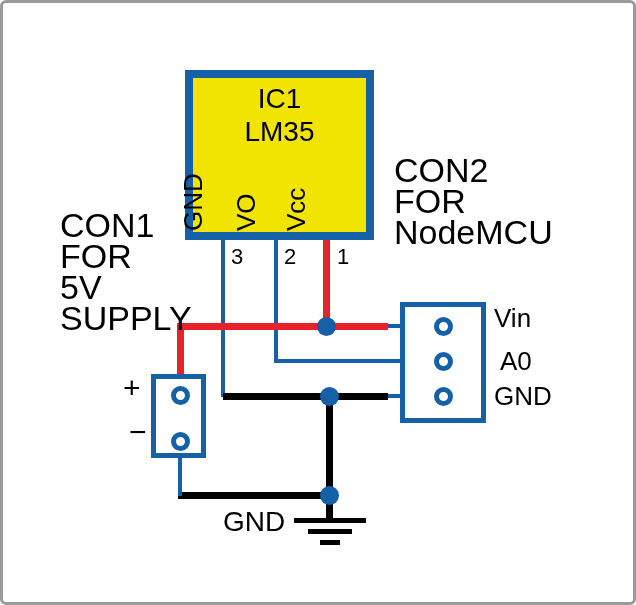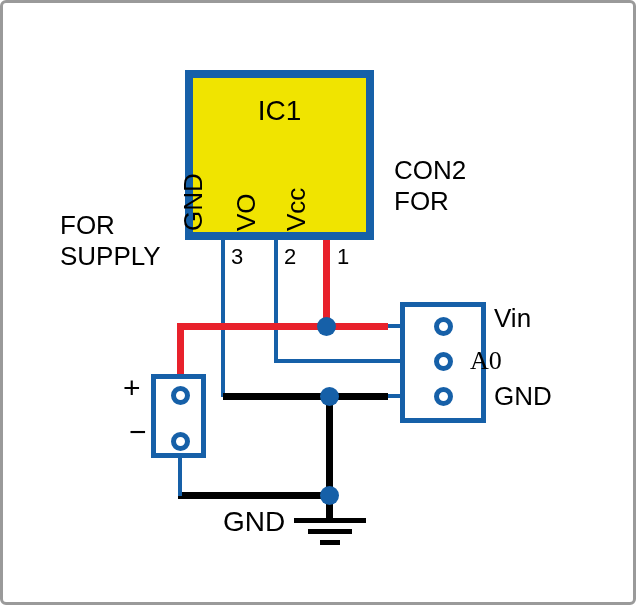--- a/index.html
+++ b/index.html
@@ -15,21 +15,21 @@
     overflow:hidden;
   }
   .abs{position:absolute;}
   
   #ic-box{
     left:182px;top:67px;width:189px;height:170px;
     box-sizing:border-box;
     background:var(--ic-fill,#f0e400);
     border:8px solid var(--wire-blue,#1660a8);
     text-align:center;
-    padding-top:16px;
+    padding-top:4px;
   }
   .ic-title{font-size:28px;line-height:33px;}
   .ic-pin-name{
     height:30px;line-height:30px;font-size:26px;white-space:nowrap;
     transform:rotate(-90deg);transform-origin:0 100%;
   }
   .pin-number{font-size:22px;line-height:24px;}
   
   .wire-blue{background:var(--wire-blue,#1660a8);}
   .wire-red{background:var(--wire-red,#e8212b);}
@@ -43,21 +43,21 @@
     box-sizing:border-box;
     border:5px solid var(--wire-blue,#1660a8);
     background:#fff;
   }
   .pin-hole{
     width:19px;height:19px;border-radius:50%;
     box-sizing:border-box;
     border:5px solid var(--wire-blue,#1660a8);
     background:#fff;
   }
-  .desc{font-size:26px;line-height:31px;white-space:nowrap;}
+  .desc{font-size:34px;line-height:31px;white-space:nowrap;}
   .pin-label{font-size:26px;line-height:30px;white-space:nowrap;}
   .polarity{font-size:30px;line-height:32px;}
   #ground-label{font-size:28px;line-height:30px;}
   .earth-bar{background:var(--wire-black,#000);}
 </style>
 </head>
 <body>
 
 <div id="stage">
 
@@ -80,50 +80,54 @@
   <div class="abs wire-black" style="left:323px;top:493px;width:7px;height:25px;"></div>
 
   <div class="abs wire-blue" style="left:175px;top:453px;width:4px;height:40px;"></div>
 
   <div class="abs junction" style="left:314px;top:314px;"></div>
   <div class="abs junction" style="left:317px;top:384px;"></div>
   <div class="abs junction" style="left:317px;top:483px;"></div>
 
   <div id="ic-box" class="abs">
     <div class="ic-title">IC1</div>
+    <div class="ic-title">LM35</div>
   </div>
 
   <div class="abs ic-pin-name" style="left:205px;top:198px;">GND</div>
   <div class="abs ic-pin-name" style="left:258px;top:198px;">VO</div>
   <div class="abs ic-pin-name" style="left:308px;top:198px;">Vcc</div>
 
   <div class="abs pin-number" style="left:228px;top:242px;">3</div>
   <div class="abs pin-number" style="left:281px;top:242px;">2</div>
   <div class="abs pin-number" style="left:334px;top:242px;">1</div>
 
   <div class="abs desc" style="left:57px;top:207px;">
+    <div>CON1</div>
     <div>FOR</div>
+    <div>5V</div>
     <div>SUPPLY</div>
   </div>
   <div class="abs con-box" style="left:148px;top:371px;width:55px;height:84px;"></div>
   <div class="abs pin-hole" style="left:168px;top:383px;"></div>
   <div class="abs pin-hole" style="left:168px;top:429px;"></div>
   <div class="abs polarity" style="left:120px;top:369px;">+</div>
   <div class="abs polarity" style="left:126px;top:413px;">−</div>
 
   <div class="abs desc" style="left:391px;top:152px;">
     <div>CON2</div>
     <div>FOR</div>
+    <div>NodeMCU</div>
   </div>
   <div class="abs con-box" style="left:397px;top:299px;width:86px;height:121px;"></div>
   <div class="abs pin-hole" style="left:431px;top:314px;"></div>
   <div class="abs pin-hole" style="left:431px;top:349px;"></div>
   <div class="abs pin-hole" style="left:431px;top:384px;"></div>
   <div class="abs pin-label" style="left:491px;top:300px;">Vin</div>
-  <div class="abs pin-label" style="left:467px;top:343px;font-family:Liberation Serif, serif;">A0</div>
+  <div class="abs pin-label" style="left:497px;top:343px;">A0</div>
   <div class="abs pin-label" style="left:491px;top:378px;">GND</div>
 
   <div id="ground-label" class="abs" style="left:220px;top:504px;">GND</div>
   <div class="abs">
     <div class="abs earth-bar" style="left:291px;top:515px;width:72px;height:5px;"></div>
     <div class="abs earth-bar" style="left:305px;top:526px;width:44px;height:5px;"></div>
     <div class="abs earth-bar" style="left:317px;top:537px;width:20px;height:5px;"></div>
   </div>
 
 </div>

